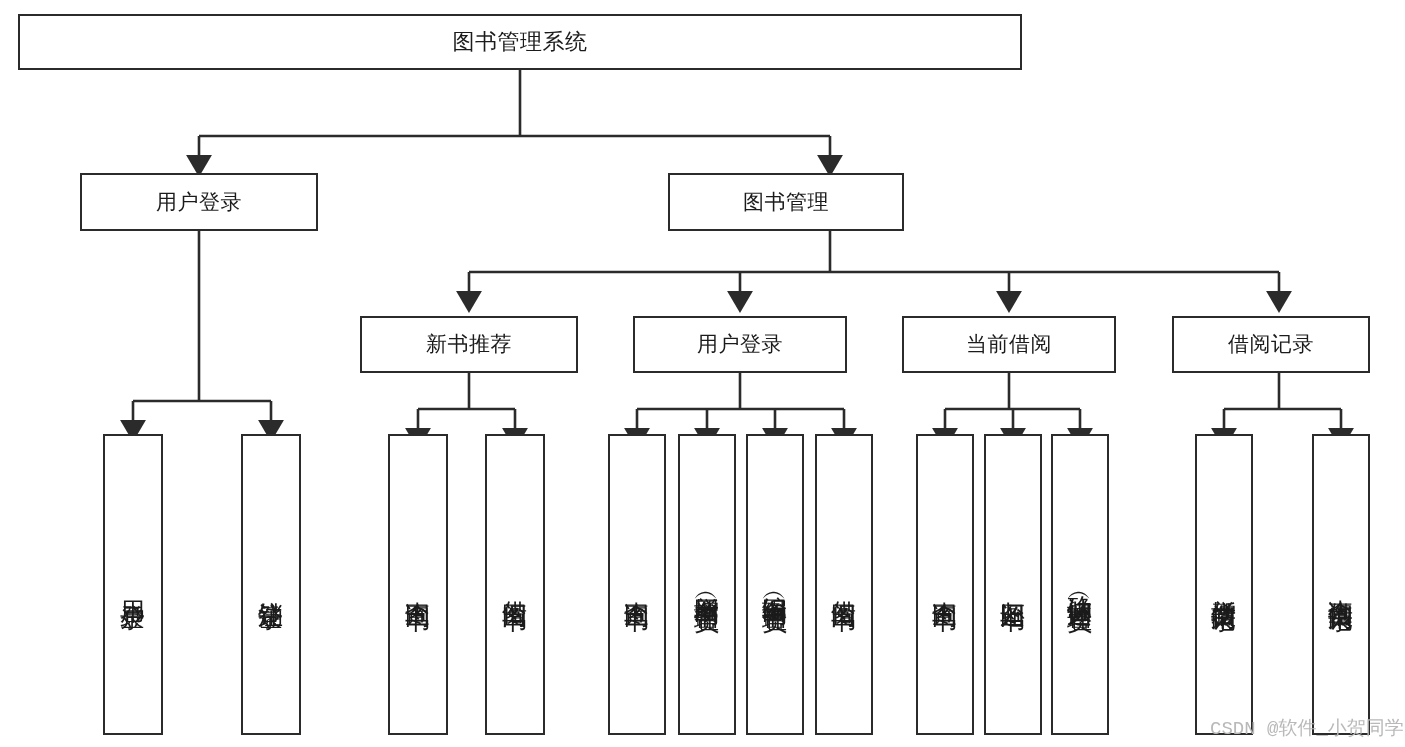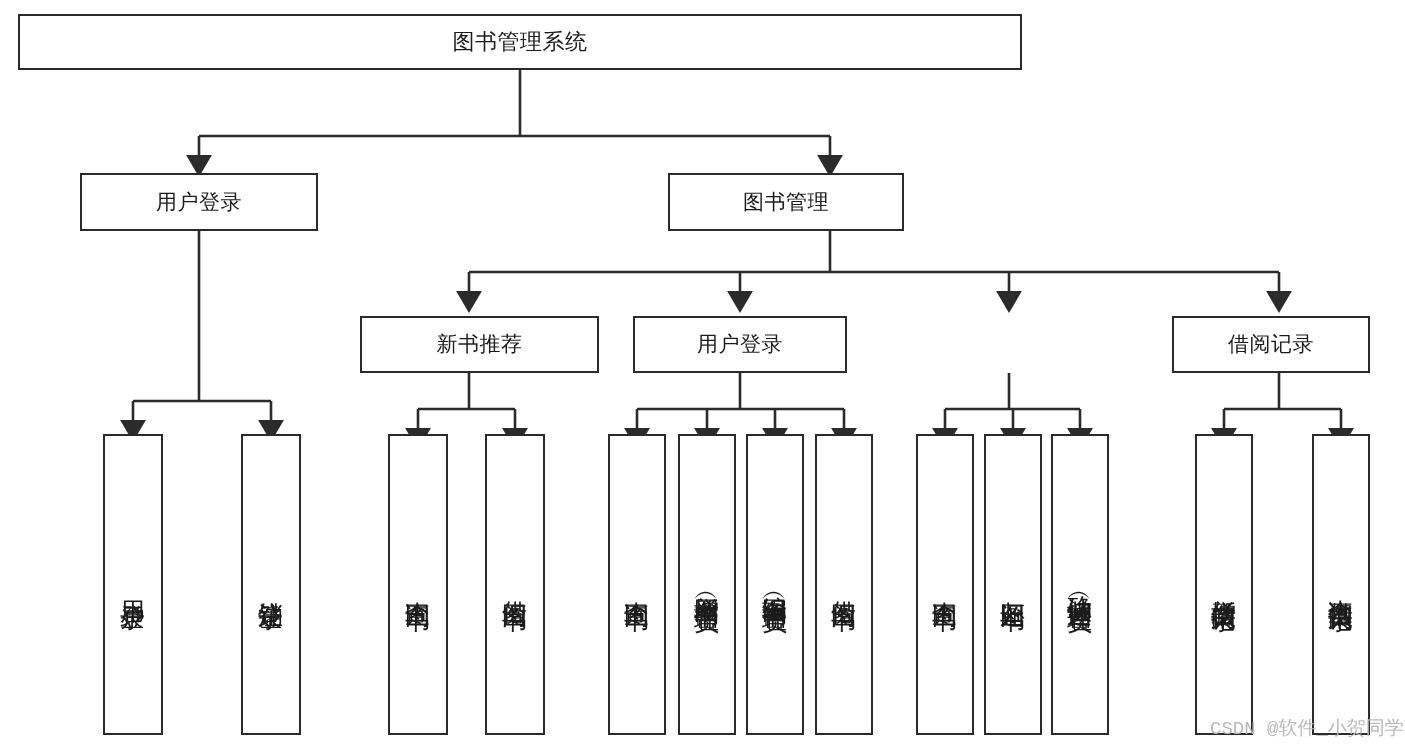--- a/index.html
+++ b/index.html
@@ -124,25 +124,28 @@
     <span class="label">图书管理系统</span>
   </div>
 
   <div class="node horiz" style="left: 80px; top: 173px; width: 238px; height: 58px;">
     <span class="label">用户登录</span>
   </div>
   <div class="node horiz" style="left: 668px; top: 173px; width: 236px; height: 58px;">
     <span class="label">图书管理</span>
   </div>
 
-  <div class="node horiz" style="left: 360px; top: 316px; width: 239px; height: 57px;">
+  <div class="node horiz" style="left: 360px; top: 316px; width: 218px; height: 57px;">
     <span class="label">新书推荐</span>
   </div>
   <div class="node horiz" style="left: 633px; top: 316px; width: 214px; height: 57px;">
     <span class="label">用户登录</span>
+  </div>
+  <div class="node horiz" style="left: 902px; top: 316px; width: 214px; height: 57px;">
+    <span class="label">当前借阅</span>
   </div>
   <div class="node horiz" style="left: 1172px; top: 316px; width: 198px; height: 57px;">
     <span class="label">借阅记录</span>
   </div>
 
   <div class="node vert" style="left: 103px; top: 434px; width: 60px; height: 301px;">
     <span class="label">用户登录</span>
   </div>
   <div class="node vert" style="left: 241px; top: 434px; width: 60px; height: 301px;">
     <span class="label">注销登录</span>

